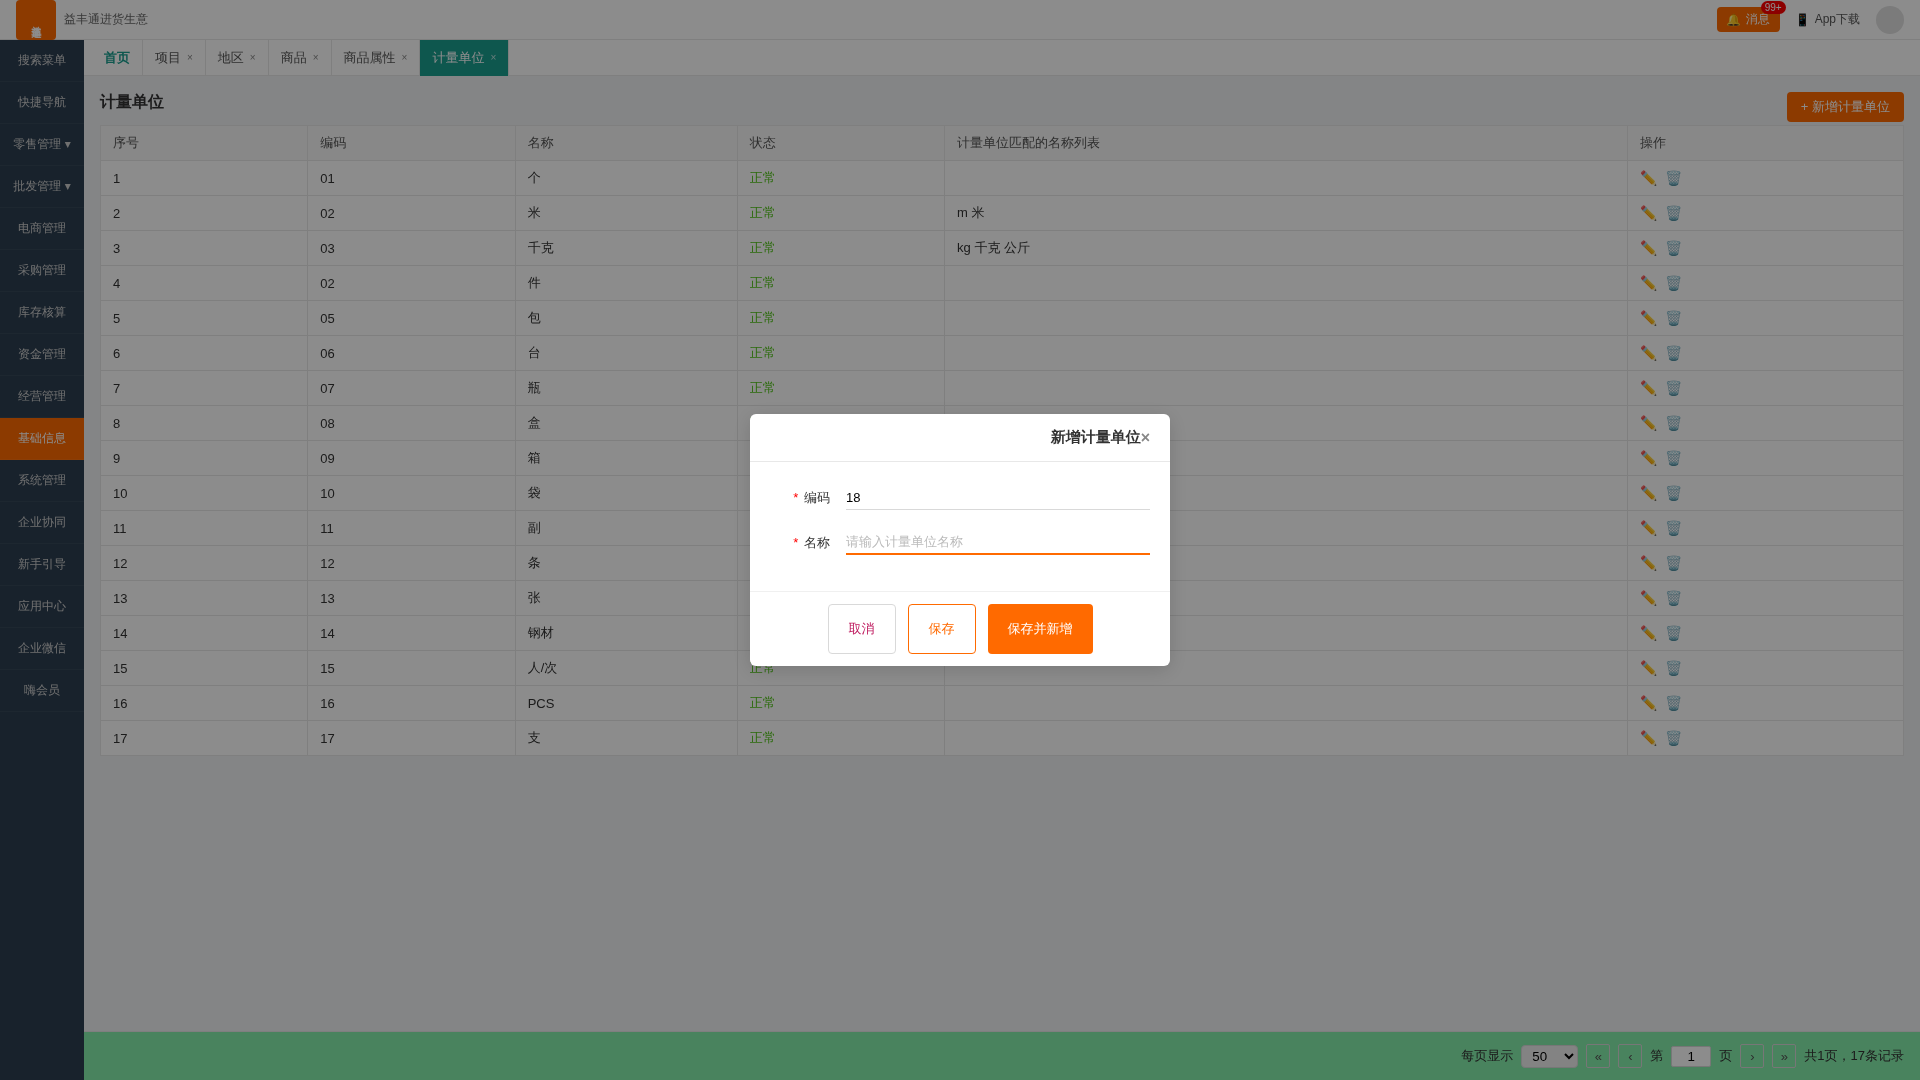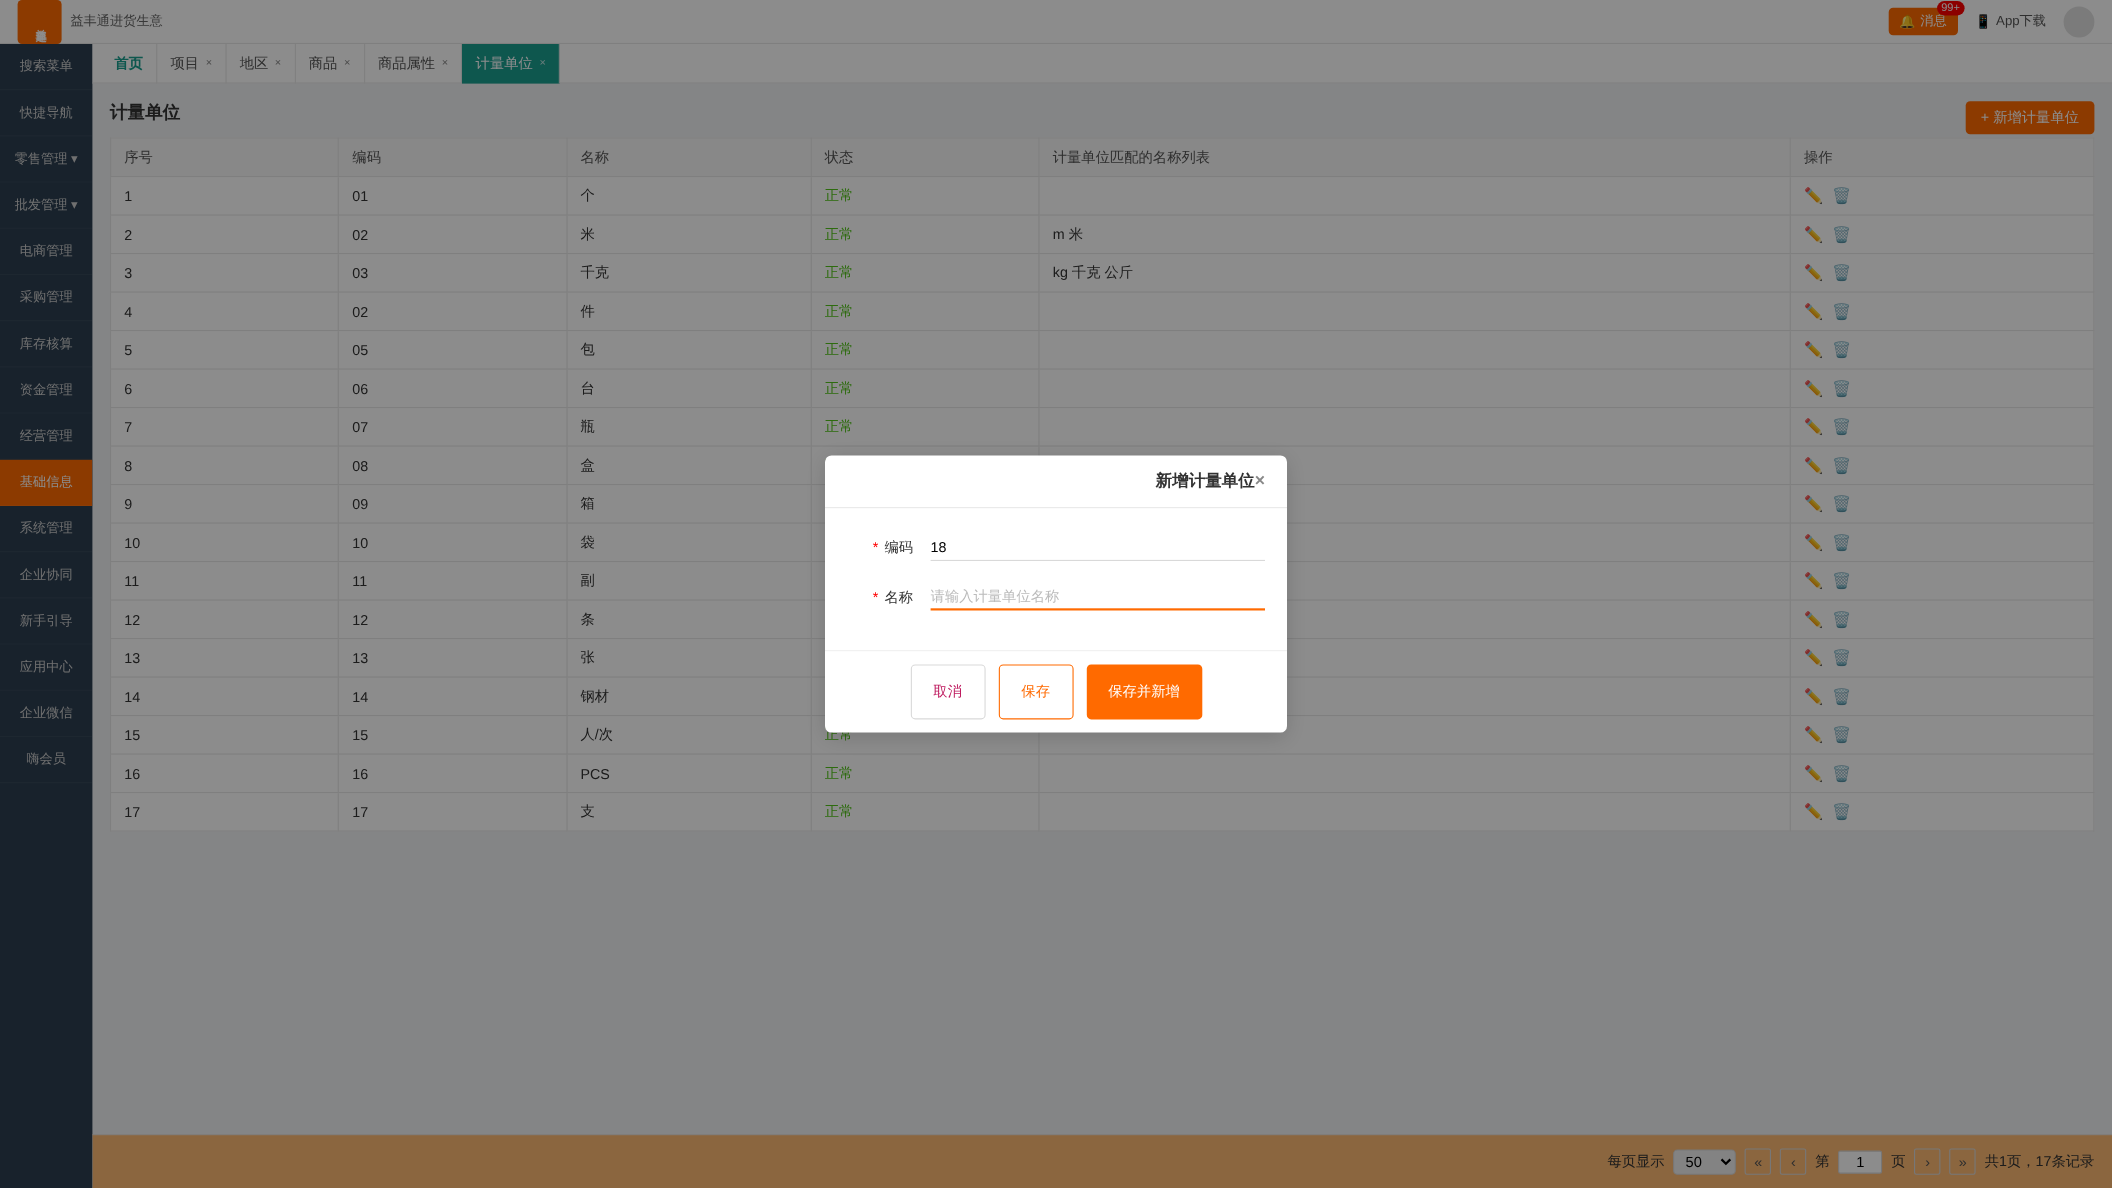--- a/index.html
+++ b/index.html
@@ -204,21 +204,21 @@
       color: #888;
       font-size: 14px;
     }
 
     
     .pagination {
       display: flex;
       align-items: center;
       justify-content: flex-end;
       padding: 12px 16px;
-      background: #fdba74;
+      background: #86efac;
       border-top: 1px solid #e8e8e8;
       gap: 8px;
       font-size: 13px;
       flex-shrink: 0;
     }
     .page-size-select {
       border: 1px solid #d9d9d9;
       padding: 2px 6px;
       border-radius: 4px;
     }

